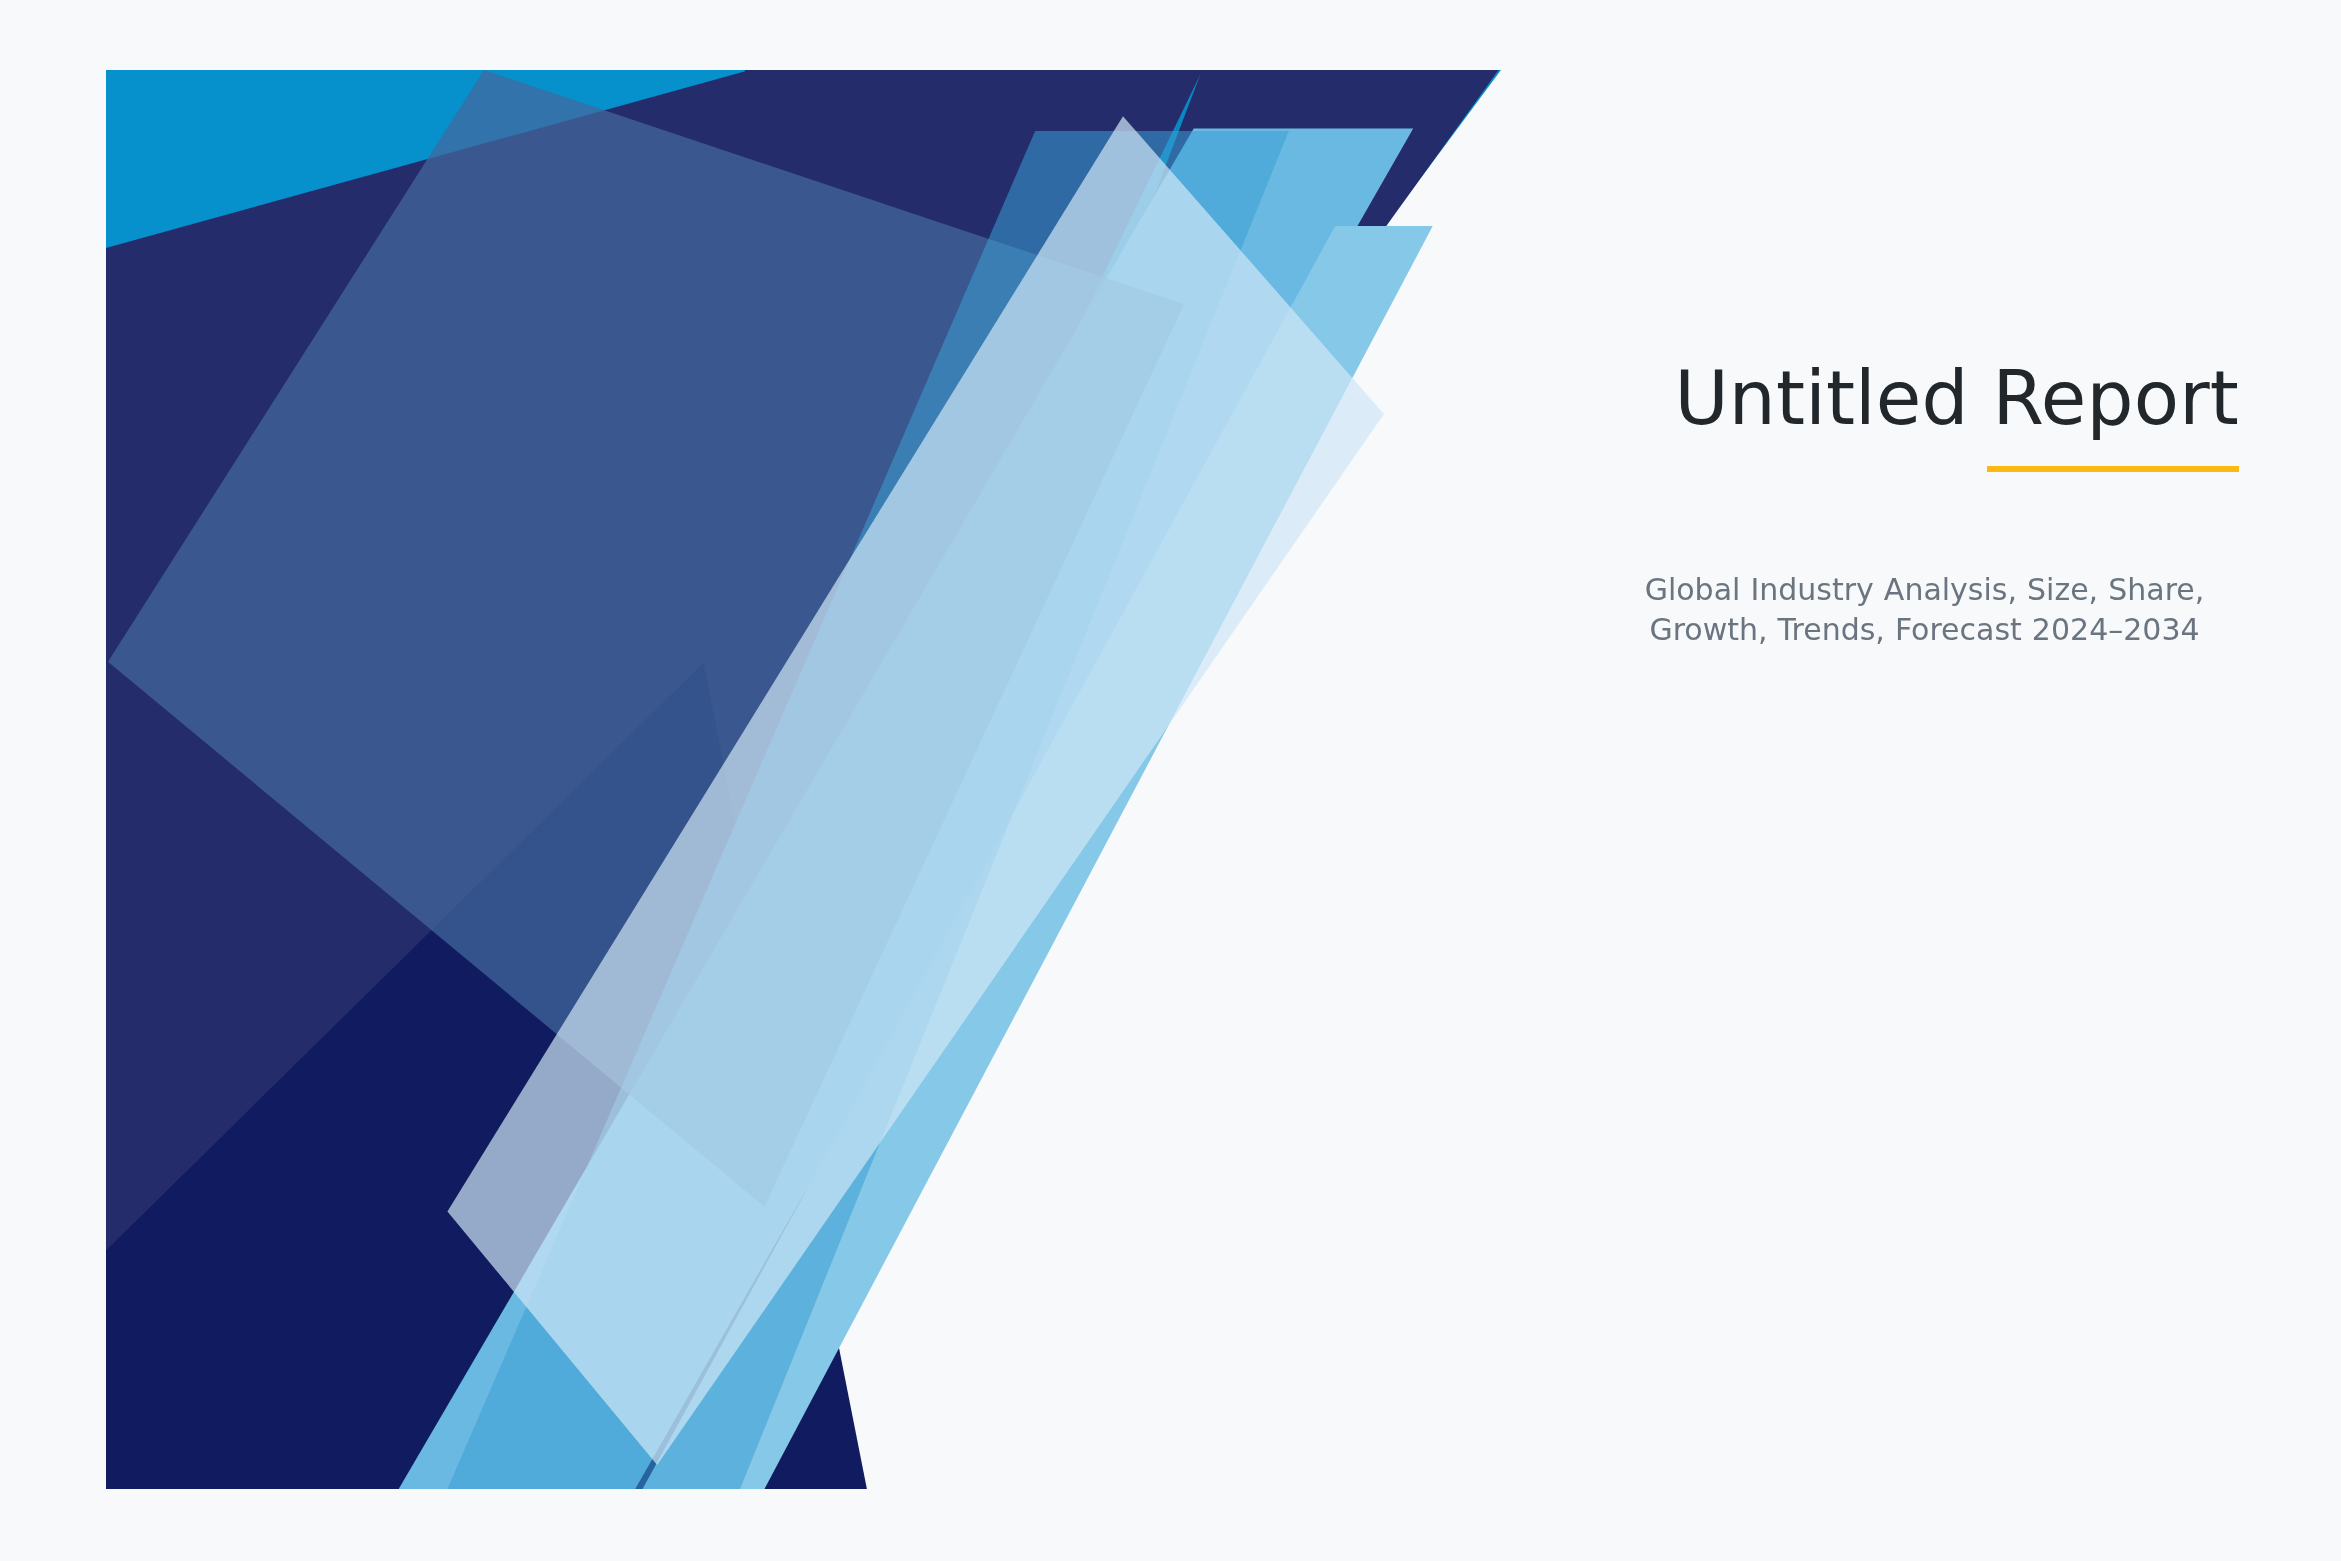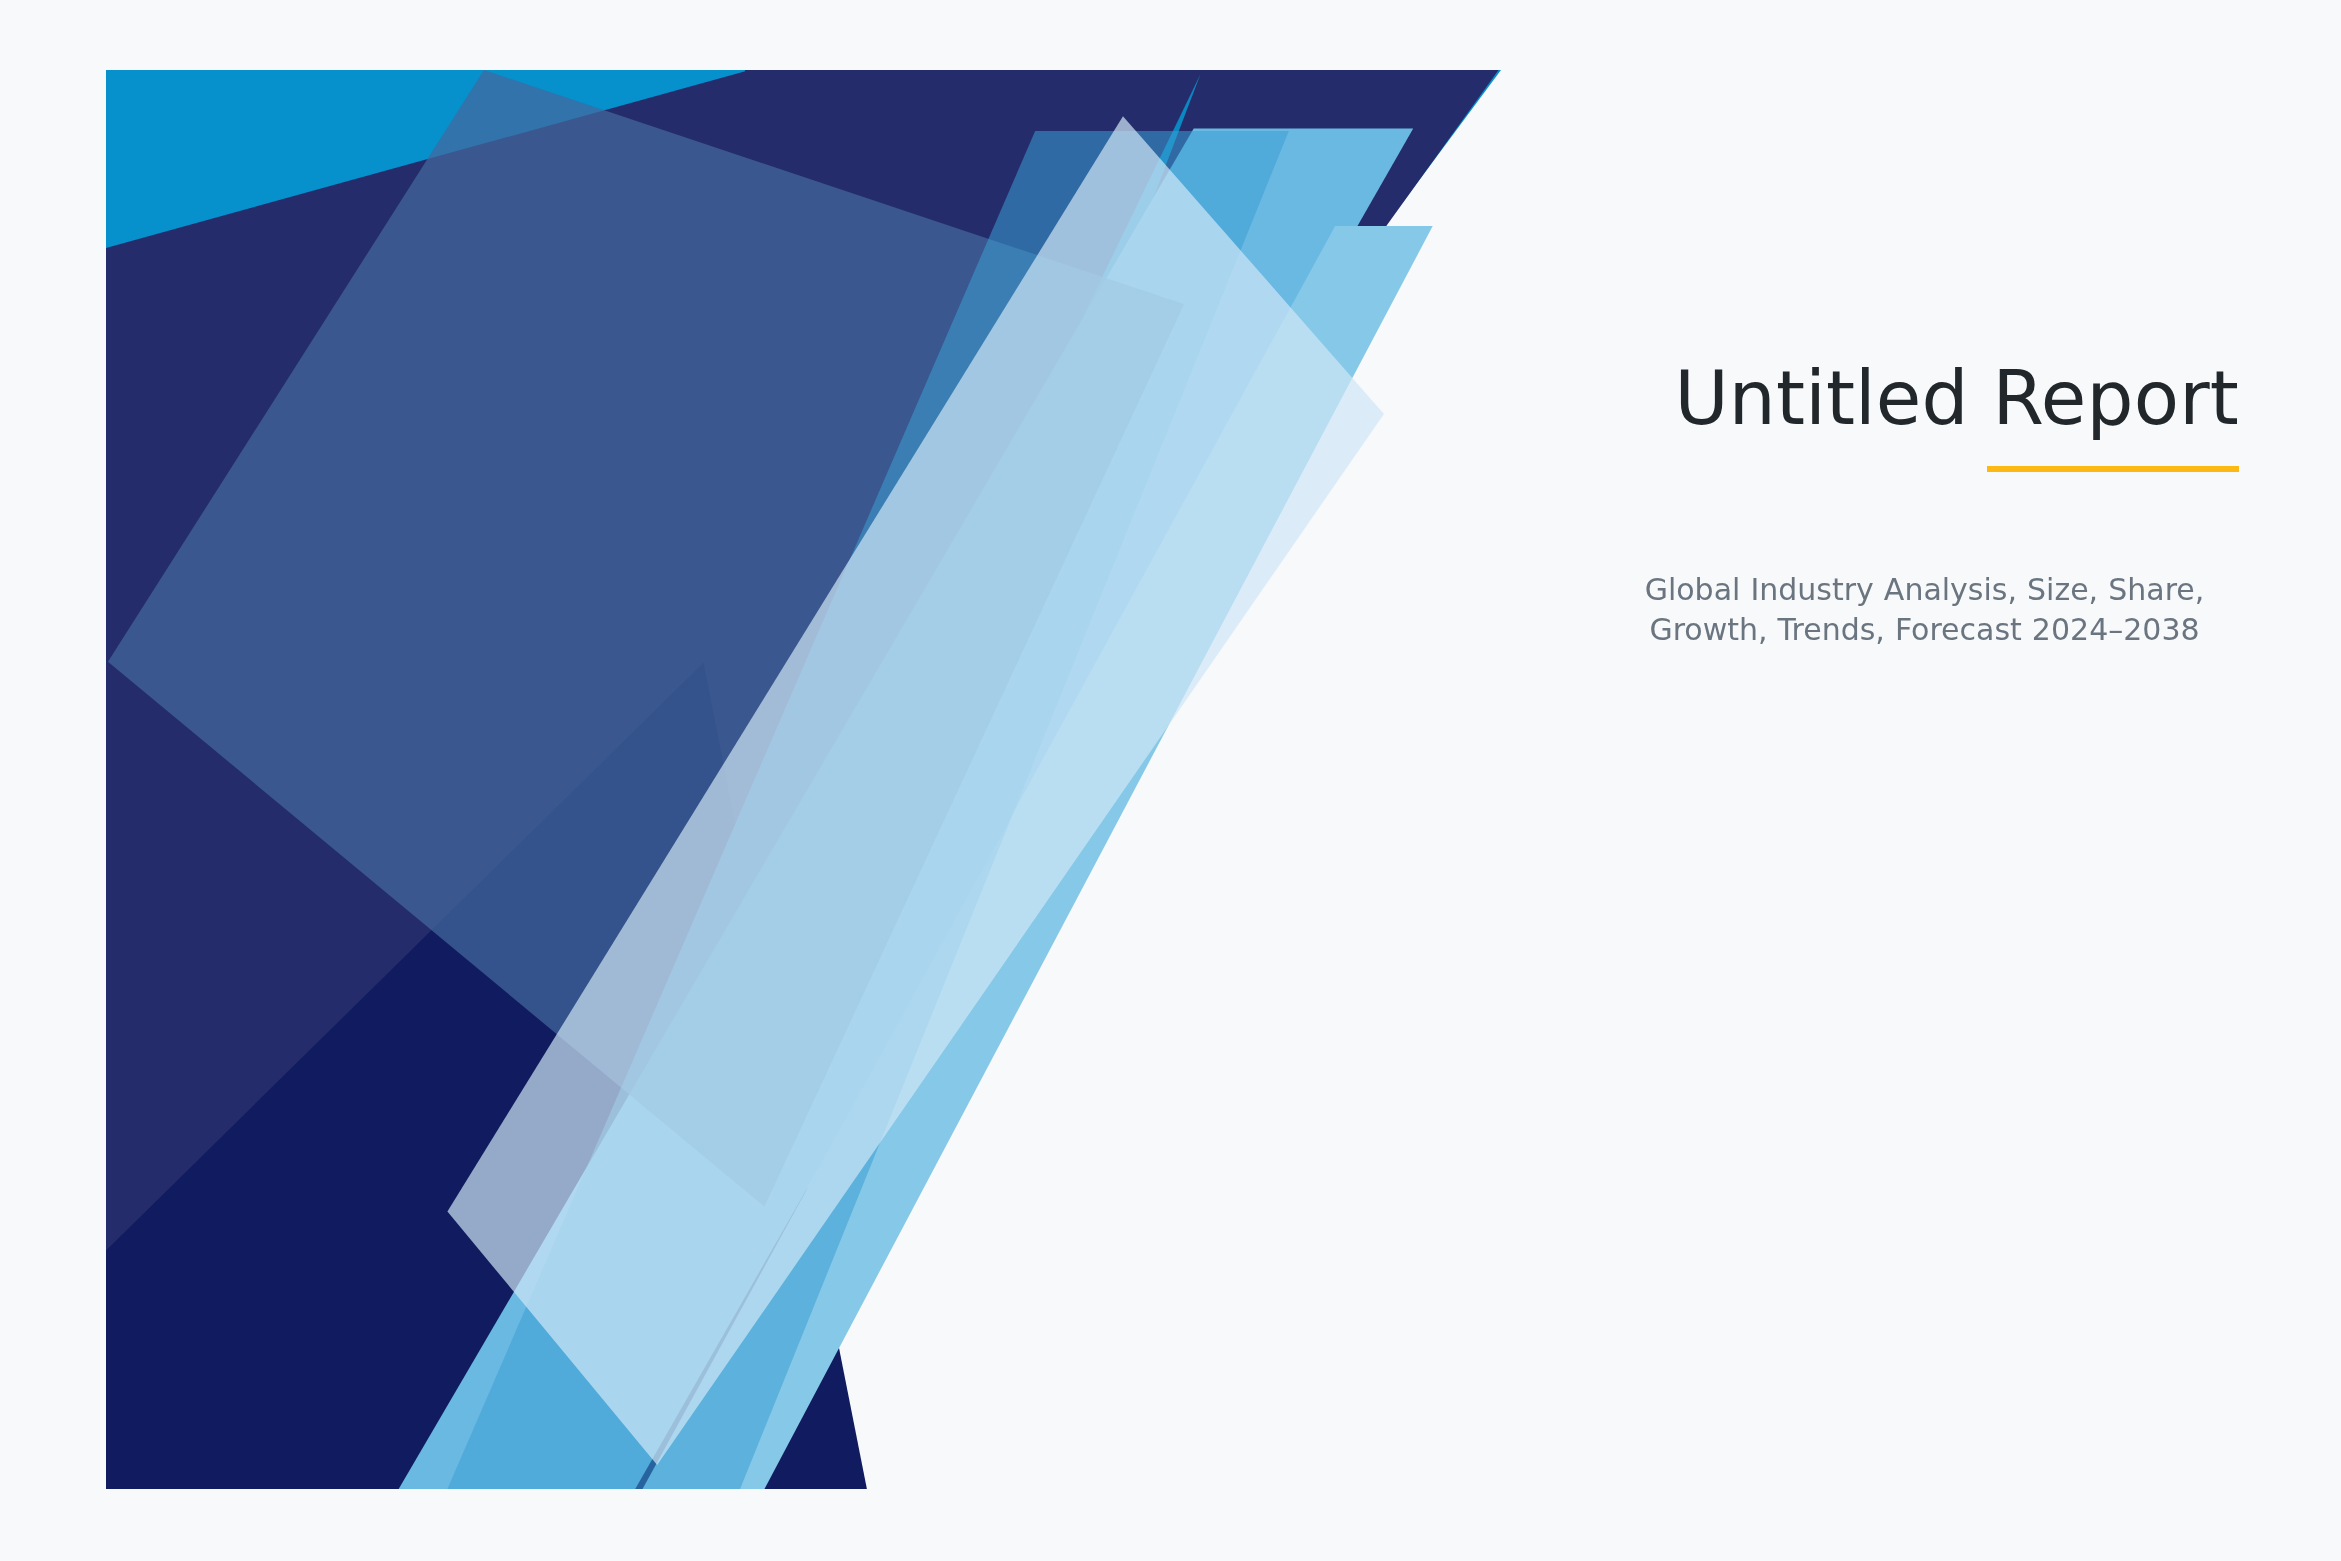--- a/index.html
+++ b/index.html
@@ -125,18 +125,18 @@
   </div>
 
   <div id="text-block">
 
     <h1 id="report-title" style="color: rgb(34, 39, 43);">Untitled Report</h1>
 
     <div id="title-rule-wrap">
       <div id="title-rule" style="background: rgb(253, 185, 19);"></div>
     </div>
 
-    <p id="report-subtitle" style="color: rgb(107, 117, 128);">Global Industry Analysis, Size, Share, Growth, Trends, Forecast 2024–2038</p>
+    <p id="report-subtitle" style="color: rgb(107, 117, 128);">Global Industry Analysis, Size, Share, Growth, Trends, Forecast 2024–2034</p>
 
   </div>
 
 </div>
 
 
 </body></html>

